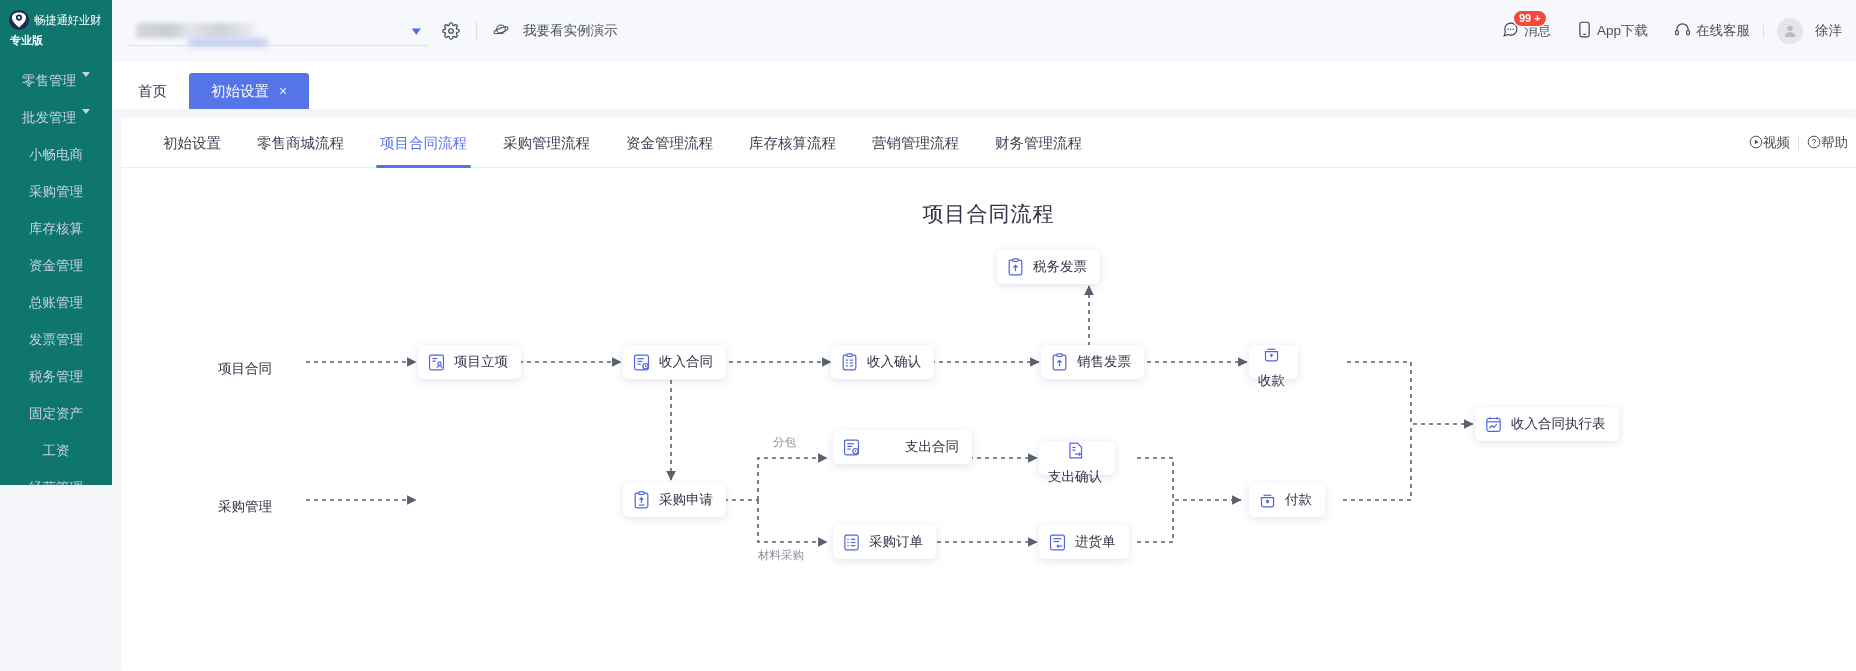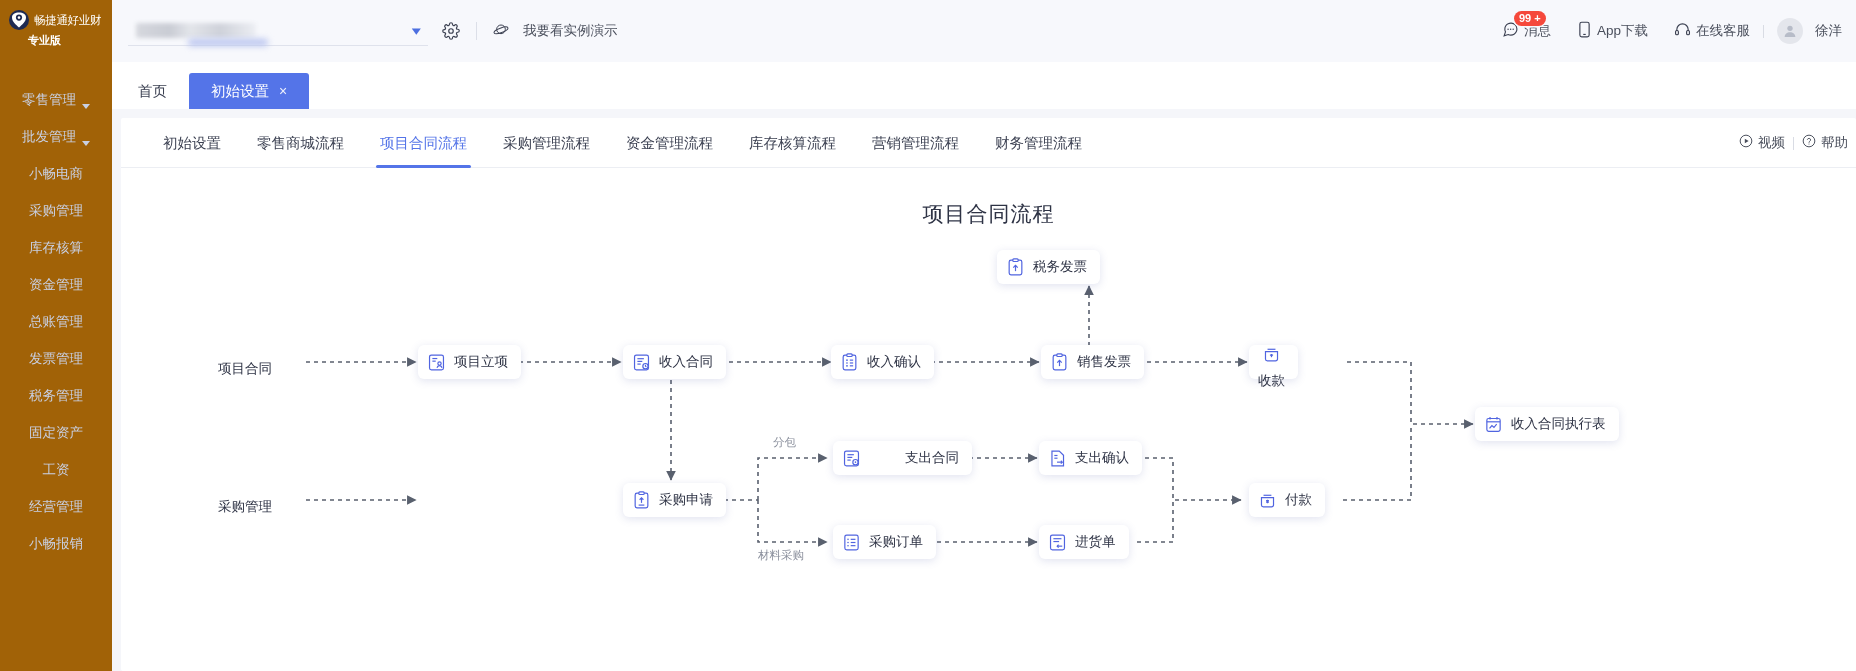--- a/index.html
+++ b/index.html
@@ -5,41 +5,41 @@
   * { box-sizing: border-box; margin: 0; padding: 0; }
   html, body {
     width: 1856px; height: 671px;
     font-family: "Liberation Sans", "DejaVu Sans", sans-serif;
     background: #f5f6fa; overflow: hidden;
   }
   .app { position: relative; width: 1856px; height: 671px; display: flex; }
 
   
   .sidebar {
-    width: 112px; height: 671px; background: #a16207;
+    width: 112px; height: 485px; background: #0f766e;
     flex: 0 0 112px; position: relative; overflow: hidden;
   }
   .logo-wrap { height: 62px; padding: 10px 0 0 0; position: relative; }
   .logo-row { display: flex; align-items: center; gap: 5px; padding-left: 9px; }
   .logo-mark {
     width: 20px; height: 20px; border-radius: 50%;
     background: #1f2a51; position: relative; flex: 0 0 20px;
   }
   .logo-mark svg { display:block; }
   .logo-text {
     color: #ffffff; font-size: 11.5px; letter-spacing: -0.3px;
     white-space: nowrap; overflow: hidden;
   }
   .logo-sub {
-    color: #ffffff; font-size: 11px; padding-left: 28px; margin-top: 3px;
+    color: #ffffff; font-size: 11px; padding-left: 10px; margin-top: 3px;
     font-weight: bold;
   }
   .nav-list { padding-top: 10px; }
   .nav-item {
-    height: 37px; display: flex; align-items: flex-end; justify-content: center;
+    height: 37px; display: flex; align-items: flex-start; justify-content: center;
     color: #c9d0e3; font-size: 13.5px; cursor: pointer; gap: 6px;
     white-space: nowrap;
   }
   .caret-down {
     width: 0; height: 0; border-left: 4.5px solid transparent;
     border-right: 4.5px solid transparent; border-top: 5.5px solid #c9d0e3;
     display: inline-block;
   }
 
   
@@ -123,21 +123,21 @@
   }
   .subtab.active { color: #5474e8; }
   .subtab.active::after {
     content: ''; position: absolute; left: 14px; right: 14px; bottom: 0;
     height: 2.5px; background: #5474e8; border-radius: 2px;
   }
   .subtabs-right {
     position: absolute; right: 0px; top: 0; height: 50px;
     display: flex; align-items: center; gap: 0px; font-size: 13.5px; color:#4a4f5c;
   }
-  .str-item { display:flex; align-items:flex-start; gap:5px; cursor:pointer; padding: 0 8px;}
+  .str-item { display:flex; align-items:flex-end; cursor:pointer; padding: 0 8px;}
   .str-sep { width: 1px; height: 13px; background: #d9dce4; }
 
   .flow-title {
     text-align: center; font-size: 21px; color: #2e3345; padding-top: 32px;
     letter-spacing: 1px;
   }
 
   
   .canvas { position: relative; width: 100%; height: 430px; }
   .node {
@@ -487,35 +487,35 @@
               <rect x="4" y="2.8" width="16" height="18.4" rx="2.2"></rect>
               <rect x="8.6" y="1.2" width="6.8" height="3.2" rx="1.2" fill="#fff"></rect>
               <path d="M12 9v6"></path>
                 <path d="M9.6 11 12 8.6l2.4 2.4"></path>
               <line x1="8.4" y1="17.8" x2="15.6" y2="17.8"></line>
             </svg>
           </span>
           <span>采购申请</span>
         </div>
 
-        <div class="node" style="left:712px; top:213px;gap:44px;">
+        <div class="node" style="left:712px; top:202px;gap:44px;">
           <span>
             <svg width="19" height="19" viewBox="0 0 24 24" fill="none" stroke="#5064e0" stroke-width="1.5">
               <rect x="3.2" y="2.6" width="17.6" height="18.8" rx="2.4"></rect>
               <line x1="6.8" y1="7.2" x2="15" y2="7.2"></line>
                 <line x1="6.8" y1="10.6" x2="13" y2="10.6"></line>
                 <line x1="6.8" y1="14" x2="11" y2="14"></line>
               <circle cx="17" cy="16.6" r="3.3" fill="#fff"></circle>
                 <circle cx="17" cy="16.6" r="1" fill="#5064e0" stroke="none"></circle>
             </svg>
           </span>
           <span>支出合同</span>
         </div>
 
-        <div class="node" style="left:918px; top:213px;">
+        <div class="node" style="left:918px; top:213px;flex-direction:column;">
           <span>
             <svg width="19" height="19" viewBox="0 0 24 24" fill="none" stroke="#5064e0" stroke-width="1.5">
               <path d="M5 2.6h9.2L19.6 8v13.4H5z"></path>
               <line x1="8" y1="8.2" x2="12" y2="8.2"></line>
                 <line x1="8" y1="11.6" x2="12" y2="11.6"></line>
               <path d="M11.4 16.6h6.4"></path>
                 <path d="M16.2 14.8l1.8 1.8-1.8 1.8"></path>
             </svg>
           </span>
           <span>支出确认</span>

